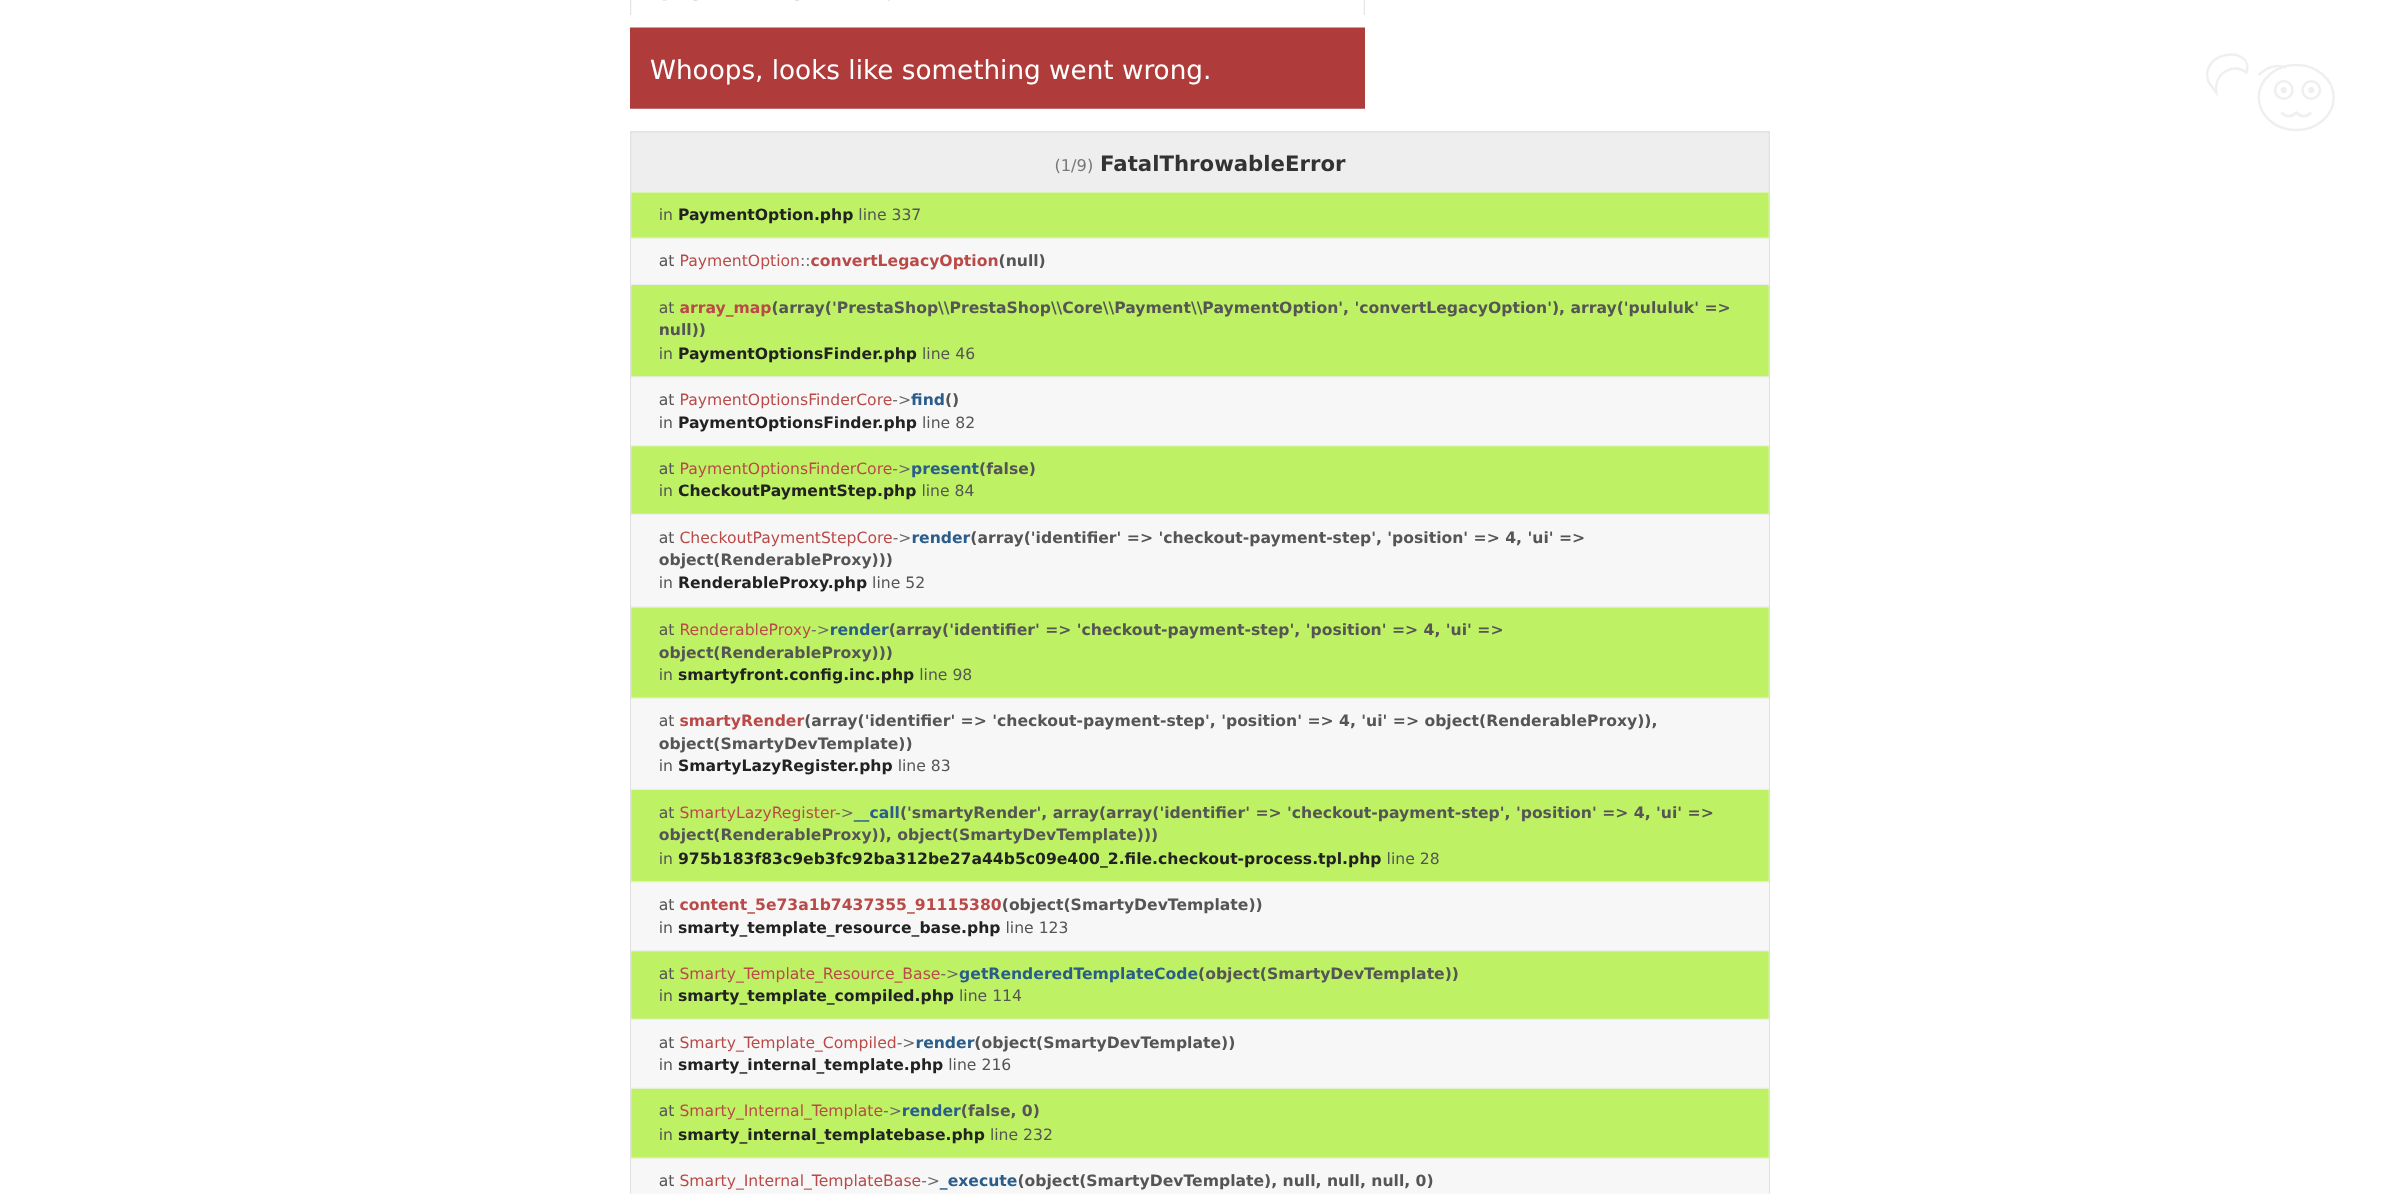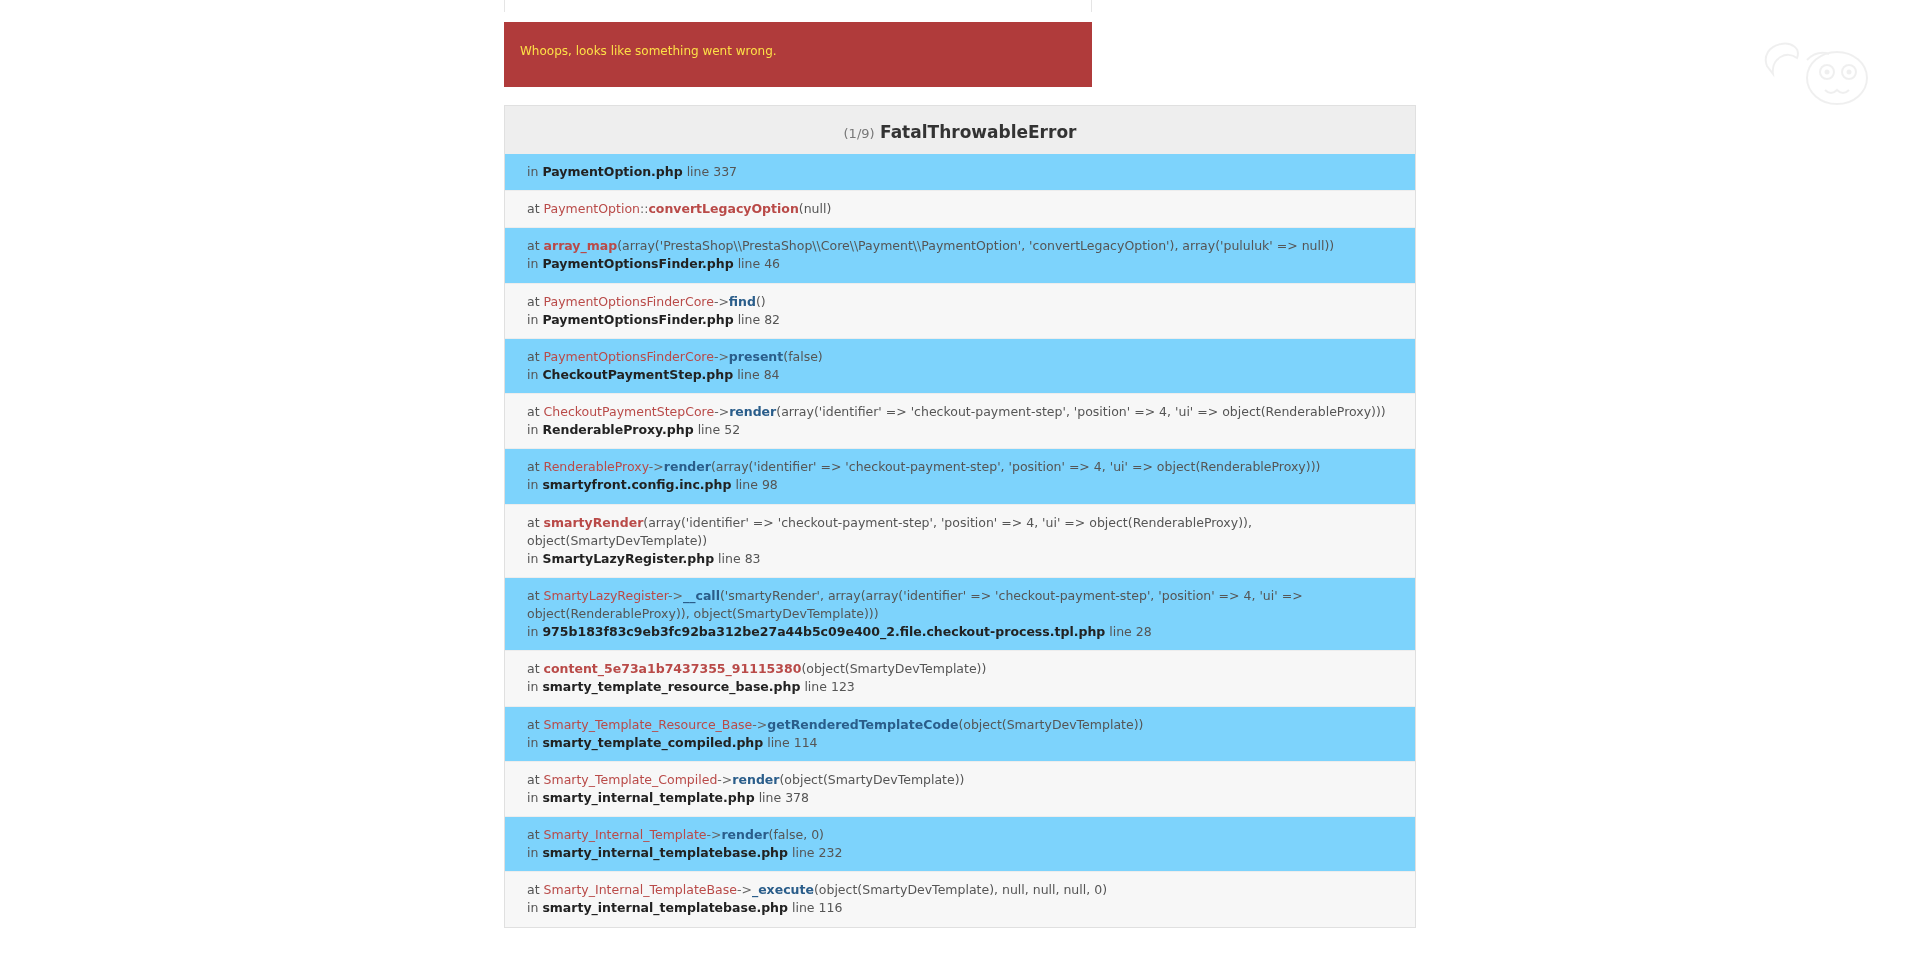--- a/index.html
+++ b/index.html
@@ -54,22 +54,22 @@
     width: 588px;
     height: 65px;
     background: #b03b3b;
     color: #ffffff;
     box-sizing: border-box;
   }
   .whoops-text {
     position: absolute;
     left: 16px;
     top: 22px;
-    font-size: 12px;
-    color: #fde047;
+    font-size: 21px;
+    color: #ffffff;
     font-family: "DejaVu Sans", "Liberation Sans", sans-serif;
     text-align: center;
   }
 
   
   .mascot {
     position: absolute;
     right: 24px;
     top: 40px;
     width: 120px;
@@ -118,30 +118,30 @@
   .trace {
     border: 1px solid #e0e0e0;
     border-top: none;
     box-sizing: border-box;
   }
   .frame {
     padding: 9px 22px 9px 22px;
     border-bottom: 1px solid #ededed;
     line-height: 1.45;
     font-size: 12.5px;
-    background: #7dd3fc;
+    background: #bef264;
     box-sizing: border-box;
   }
   .frame.alt { background: #f7f7f7; }
   .frame:last-child { border-bottom: none; }
   .kw { color: #555; }
   .cls { color: #b94a48; }
   .fn  { color: #2a5d8a; font-weight: bold; }
   .arrow { color: #666; }
-  .arg-val { color: #555; }
+  .arg-val { color: #555; font-weight: bold; }
   .file { font-weight: bold; color: #222; }
   .lineno { color: #555; }
   .fnstrong { color: #b94a48; font-weight: bold; text-align: right; }
 </style>
 </head>
 <body>
 
 <div class="page">
 
   <div class="shipping-strip">
@@ -258,21 +258,21 @@
         <span class="kw">in</span>
         <span class="file">smarty_template_compiled.php</span>
         <span class="lineno">line 114</span>
       </div>
 
       <div class="frame alt">
         <span class="kw">at</span>
         <span class="cls">Smarty_Template_Compiled</span><span class="arrow">-&gt;</span><span class="fn">render</span><span class="arg-val">(object(SmartyDevTemplate))</span><br>
         <span class="kw">in</span>
         <span class="file">smarty_internal_template.php</span>
-        <span class="lineno">line 378</span>
+        <span class="lineno">line 216</span>
       </div>
 
       <div class="frame">
         <span class="kw">at</span>
         <span class="cls">Smarty_Internal_Template</span><span class="arrow">-&gt;</span><span class="fn">render</span><span class="arg-val">(false, 0)</span><br>
         <span class="kw">in</span>
         <span class="file">smarty_internal_templatebase.php</span>
         <span class="lineno">line 232</span>
       </div>
 

